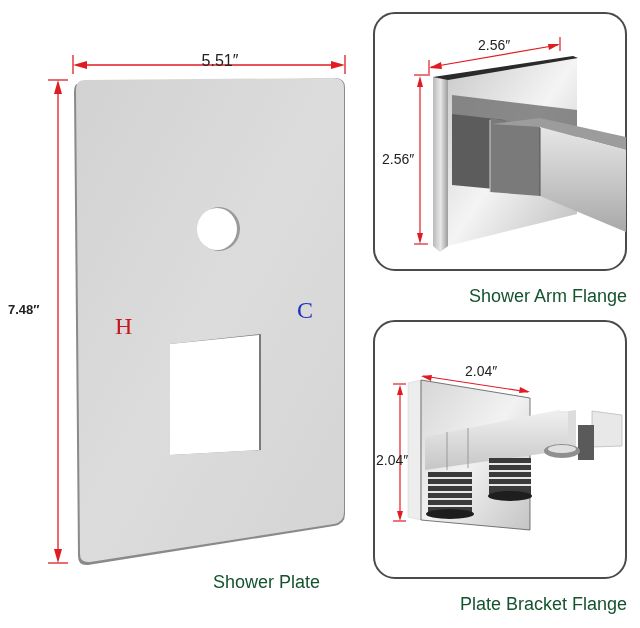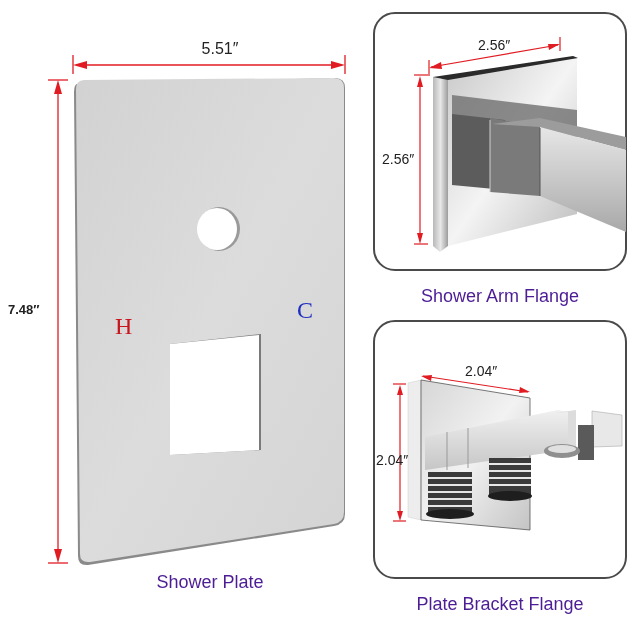--- a/index.html
+++ b/index.html
@@ -1,20 +1,20 @@
 <!DOCTYPE html>
 <html><head>
 <meta charset="utf-8">
 <style>
   html, body { margin: 0; padding: 0; background: #ffffff; }
   body { width: 640px; height: 628px; position: relative; overflow: hidden;
          font-family: "Liberation Sans", sans-serif; color: #111; }
   .abs { position: absolute; }
   .dim { font-family: "Liberation Sans", sans-serif; font-size: 15px; color: #222; }
-  .caption { font-family: "Liberation Sans", sans-serif; color: #4c1d95; text-align: center; }
+  .caption { font-family: "Liberation Sans", sans-serif; color: #14532d; text-align: right; }
   .panel { position: absolute; border: 2px solid #4a4a4a; border-radius: 22px; background: #fff; box-sizing: border-box; }
   svg { position: absolute; left: 0; top: 0; }
 </style>
 </head>
 <body>
 
 <div>
   <svg width="370" height="628" viewBox="0 0 370 628">
     <defs>
       <linearGradient id="plateGrad" x1="0" y1="0" x2="1" y2="1">
@@ -44,21 +44,21 @@
 
     <g stroke="#e01b22" fill="#e01b22">
       <line x1="48" y1="80" x2="68" y2="80" stroke-width="1.3"></line>
       <line x1="48" y1="563" x2="68" y2="563" stroke-width="1.3"></line>
       <line x1="58" y1="88" x2="58" y2="556" stroke-width="1.3"></line>
       <polygon points="58,80 54,94 62,94" stroke="none"></polygon>
       <polygon points="58,563 54,549 62,549" stroke="none"></polygon>
     </g>
   </svg>
 
-  <div class="abs dim" style="left:190px; top:40px; width:60px; text-align:center; font-size:16px;">5.51″</div>
+  <div class="abs dim" style="left:190px; top:52px; width:60px; text-align:center; font-size:16px;">5.51″</div>
   <div class="abs dim" style="left:8px; top:302px; font-size:13px;font-weight:bold;">7.48″</div>
   <div class="abs" style="left:115px; top:313px; font-family:'Liberation Serif', serif; font-size:24px; color:#c8161d;">H</div>
   <div class="abs" style="left:297px; top:297px; font-family:'Liberation Serif', serif; font-size:24px; color:#1f2fbf;">C</div>
   <div class="abs caption" style="left:100px; top:572px; width:220px; font-size:18px;">Shower Plate</div>
 </div>
 
 <div class="panel" style="left:373px; top:12px; width:254px; height:259px;"></div>
 <div>
   <svg width="640" height="628" viewBox="0 0 640 628" style="pointer-events:none;">
     <defs>

